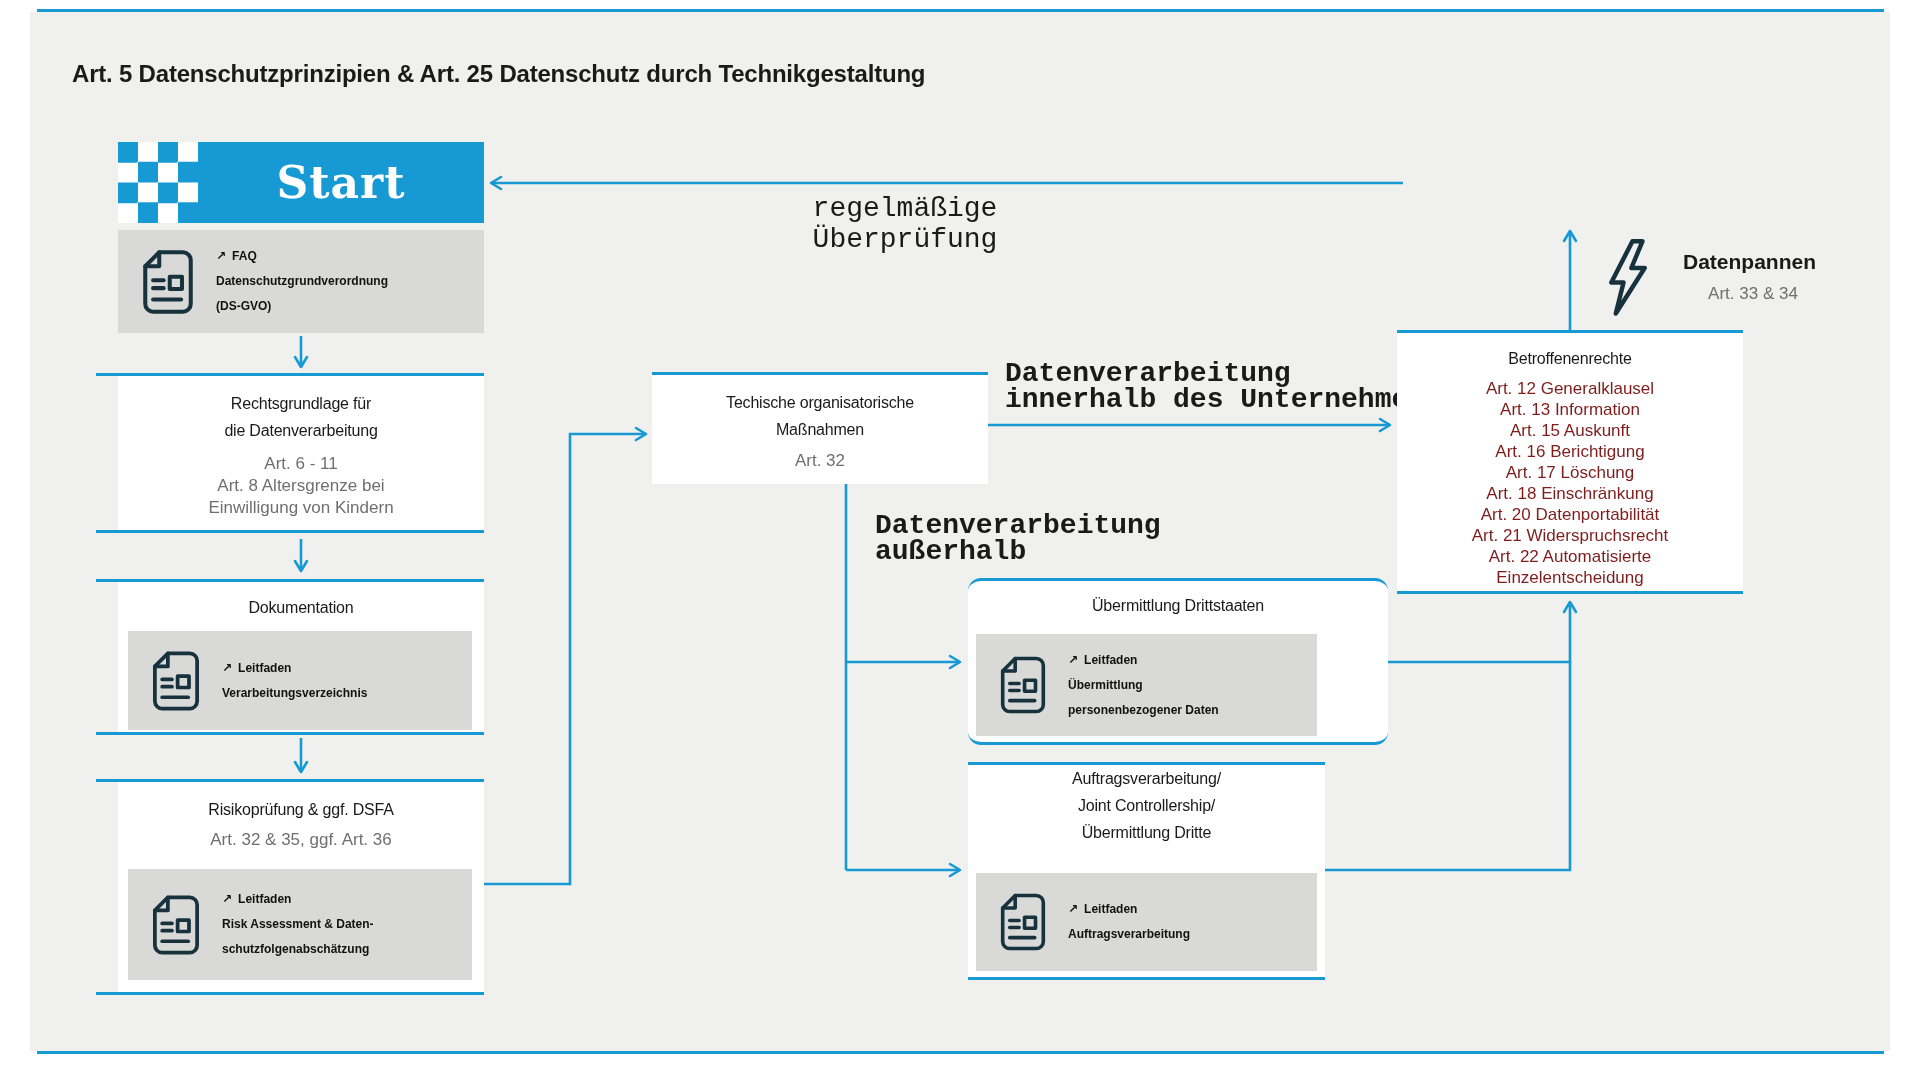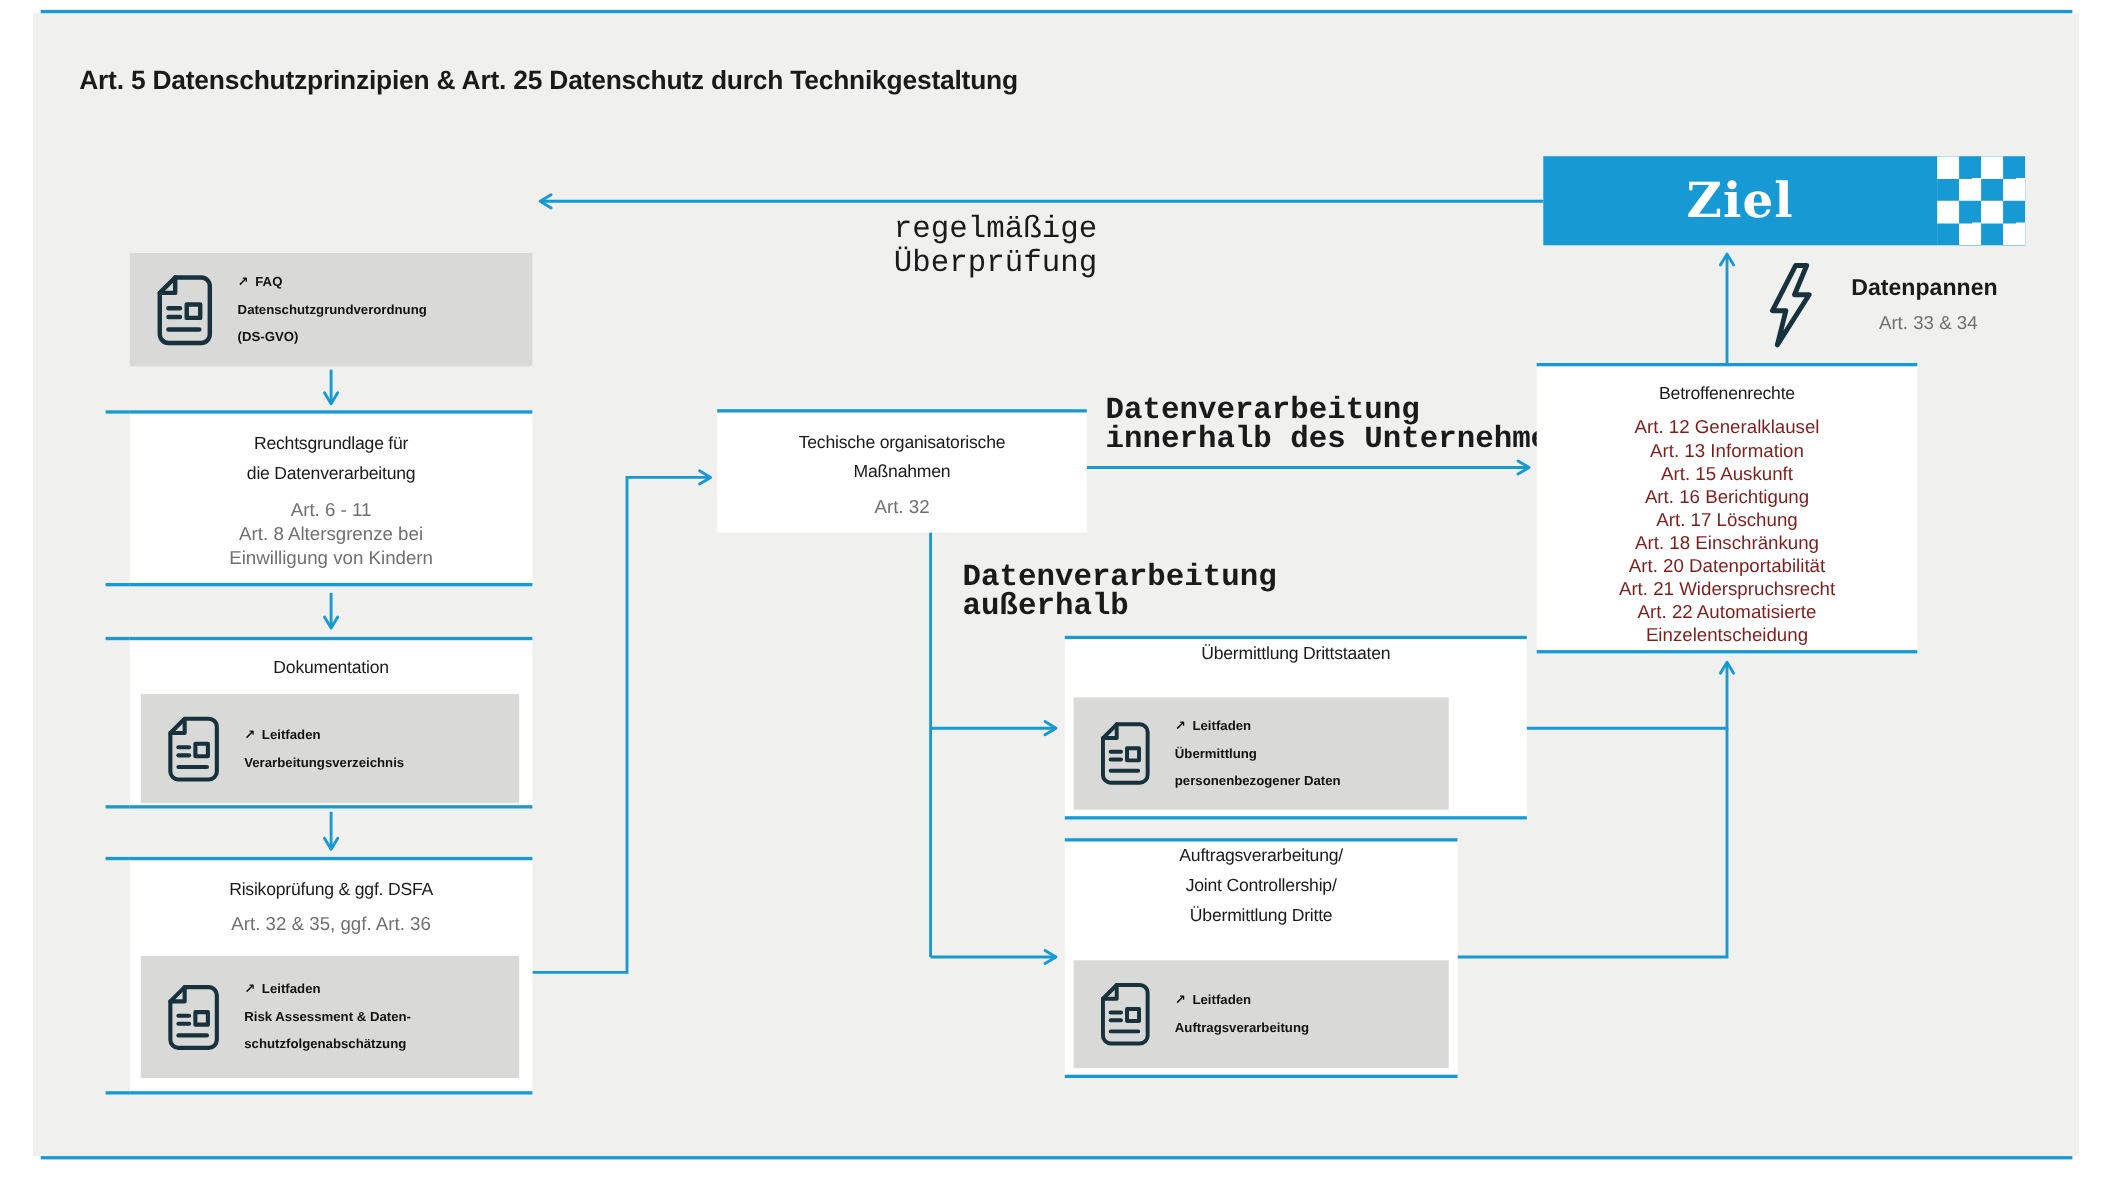--- a/index.html
+++ b/index.html
@@ -73,25 +73,25 @@
       <path d="M846,484 L846,870"></path>
       <path d="M846,662 L960,662" marker-end="url(#ah)"></path>
       <path d="M846,870 L960,870" marker-end="url(#ah)"></path>
       <path d="M1325,870 L1570,870 L1570,662"></path>
       <path d="M1325,662 L1570,662 L1570,602" marker-end="url(#ah)"></path>
       <path d="M1570,330 L1570,231" marker-end="url(#ah)"></path>
       <path d="M1403,183 L491,183" marker-end="url(#ah)"></path>
     </g>
   </svg>
 
-
-  <div class="banner" style="left:1403px;width:438px;">
-    <div class="banner-label">Ziel</div>
-    <div class="checker mirror"></div>
-  </div>
+  <div class="banner" style="left:118px;width:366px;">
+    <div class="checker"></div>
+    <div class="banner-label">Start</div>
+  </div>
+
 
   <div class="gbox" style="left:118px;top:230px;width:366px;height:103px;">
     <svg class="docicon" width="56" height="68" viewBox="0 0 64 76">
       <g fill="none" stroke="#17313d" stroke-width="4.6" stroke-linejoin="round" stroke-linecap="round">
         <path d="M22 4 H49 a9 9 0 0 1 9 9 V63 a9 9 0 0 1 -9 9 H15 a9 9 0 0 1 -9 -9 V20 Z"></path>
         <path d="M22 4 V20 H6"></path>
         <path d="M15 36 H27"></path>
           <path d="M15 45 H27"></path>
         <rect x="34" y="32" width="14" height="14"></rect>
         <path d="M15 58 H47"></path>
@@ -193,21 +193,21 @@
       <div>Art. 16 Berichtigung</div>
       <div>Art. 17 Löschung</div>
       <div>Art. 18 Einschränkung</div>
       <div>Art. 20 Datenportabilität</div>
       <div>Art. 21 Widerspruchsrecht</div>
       <div>Art. 22 Automatisierte</div>
       <div>Einzelentscheidung</div>
     </div>
   </div>
 
-  <div class="wbox" style="left:968px;top:578px;width:420px;height:167px;">
+  <div class="wbox" style="left:968px;top:578px;width:420px;height:167px;padding-top:11px;border-radius:13px;">
     <div class="boxtitle">Übermittlung Drittstaaten</div>
     <div class="gbox" style="left:8px;top:53px;width:341px;height:102px;">
       <svg class="docicon" width="50" height="60" viewBox="0 0 64 76">
         <g fill="none" stroke="#17313d" stroke-width="4.6" stroke-linejoin="round" stroke-linecap="round">
           <path d="M22 4 H49 a9 9 0 0 1 9 9 V63 a9 9 0 0 1 -9 9 H15 a9 9 0 0 1 -9 -9 V20 Z"></path>
           <path d="M22 4 V20 H6"></path>
           <path d="M15 36 H27"></path>
             <path d="M15 45 H27"></path>
           <rect x="34" y="32" width="14" height="14"></rect>
           <path d="M15 58 H47"></path>

